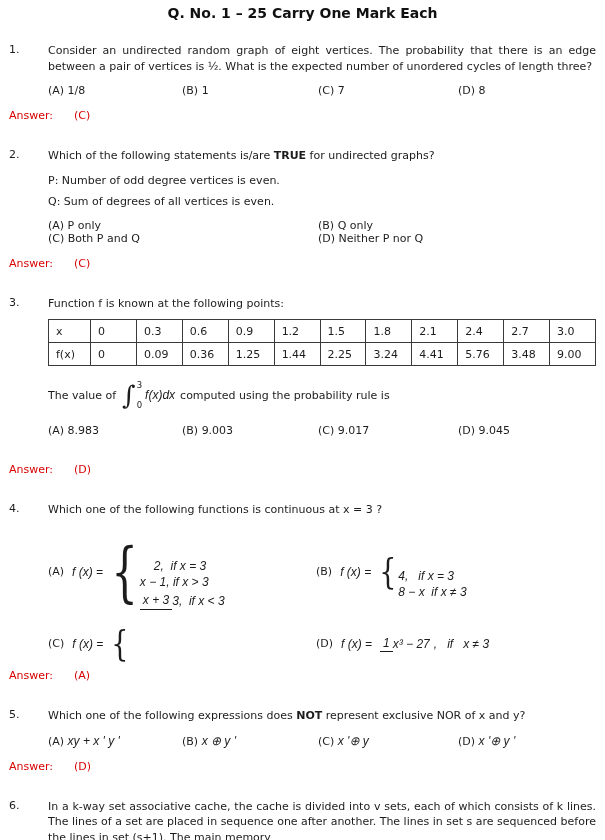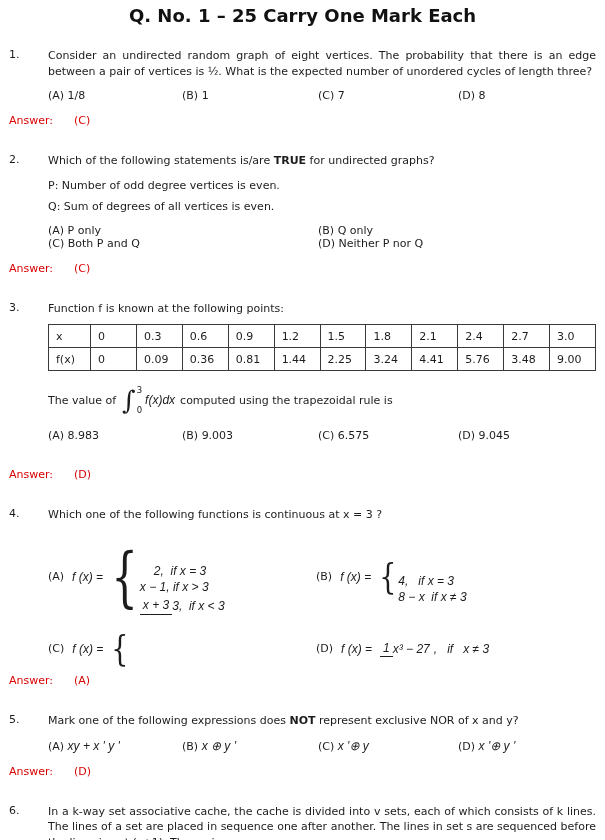--- a/index.html
+++ b/index.html
@@ -3,21 +3,21 @@
 <meta charset="utf-8">
 <style>
   * { margin: 0; padding: 0; box-sizing: border-box; }
   html, body { background: #ffffff; }
   body {
     width: 605px; height: 840px; overflow: hidden;
     font-family: "DejaVu Sans", "Liberation Sans", sans-serif;
     font-size: 11px; color: #1c1c1c;
   }
   .page { padding: 5px 9px 0 9px; }
-  .title { text-align: center; font-weight: bold; font-size: 18px; color: #111; margin-bottom: 22px; }
+  .title { text-align: center; font-weight: bold; font-size: 14px; color: #111; margin-bottom: 22px; }
 
   .qrow { display: flex; }
   .qnum { width: 39px; flex-shrink: 0; }
   .qbody { flex: 1; min-width: 0; }
   .qtext { text-align: justify; line-height: 15.5px; }
   .stmt { margin-top: 4px; line-height: 17px; }
   .stmt-first { margin-top: 8px; }
 
   .opts4 { display: grid; grid-template-columns: 134px 136px 140px 1fr; margin-top: 10px; }
   .opts2 { display: grid; grid-template-columns: 270px 1fr; margin-top: 9px; }
@@ -121,45 +121,45 @@
             <td>2.1</td>
             <td>2.4</td>
             <td>2.7</td>
             <td>3.0</td>
           </tr>
           <tr>
             <td>f(x)</td>
             <td>0</td>
             <td>0.09</td>
             <td>0.36</td>
-            <td>0.81</td>
+            <td>1.25</td>
             <td>1.44</td>
             <td>2.25</td>
             <td>3.24</td>
             <td>4.41</td>
             <td>5.76</td>
             <td>3.48</td>
             <td>9.00</td>
           </tr>
         </tbody>
           </table>
         <div class="int-line">
           <span>The value of</span>
           <span class="int-sign">∫</span>
           <span class="int-limits">
             <span>3</span>
             <span>0</span>
           </span>
           <span class="math int-expr">f(x)dx</span>
-          <span>computed using the trapezoidal rule is</span>
+          <span>computed using the probability rule is</span>
         </div>
         <div class="opts4">
           <span>(A) 8.983</span>
           <span>(B) 9.003</span>
-          <span>(C) 6.575</span>
+          <span>(C) 9.017</span>
           <span>(D) 9.045</span>
         </div>
       </div>
     </div>
     <div class="answer mt-lg" style="color: rgb(216, 0, 0);">
       <span class="ans-label">Answer:</span><span class="ans-val">(D)</span>
     </div>
   </div>
 
   <div class="question">
@@ -225,21 +225,21 @@
     </div>
     <div class="answer" style="color: rgb(216, 0, 0);">
       <span class="ans-label">Answer:</span><span class="ans-val">(A)</span>
     </div>
   </div>
 
   <div class="question">
     <div class="qrow">
       <div class="qnum">5.</div>
       <div class="qbody">
-        <div class="qtext"><span>Mark one of the following expressions does </span><b>NOT</b><span> represent exclusive NOR of x and y?</span></div>
+        <div class="qtext"><span>Which one of the following expressions does </span><b>NOT</b><span> represent exclusive NOR of x and y?</span></div>
         <div class="opts4">
           <span><span>(A)</span> <span class="math">xy + x ' y '</span></span>
           <span><span>(B)</span> <span class="math">x ⊕ y '</span></span>
           <span><span>(C)</span> <span class="math">x '⊕ y</span></span>
           <span><span>(D)</span> <span class="math">x '⊕ y '</span></span>
         </div>
       </div>
     </div>
     <div class="answer" style="color: rgb(216, 0, 0);">
       <span class="ans-label">Answer:</span><span class="ans-val">(D)</span>

